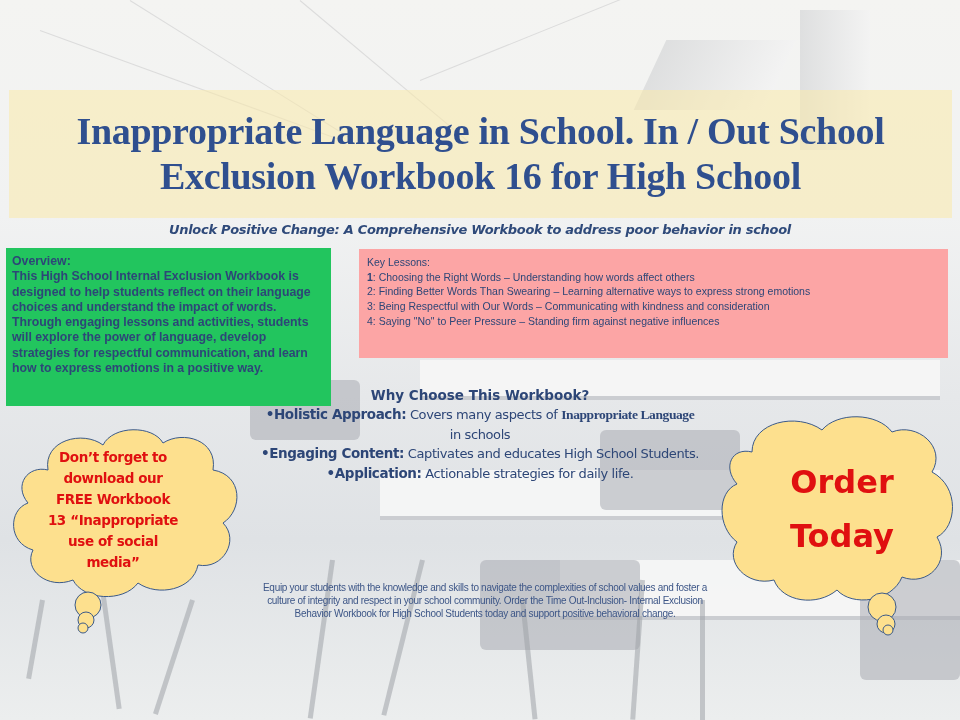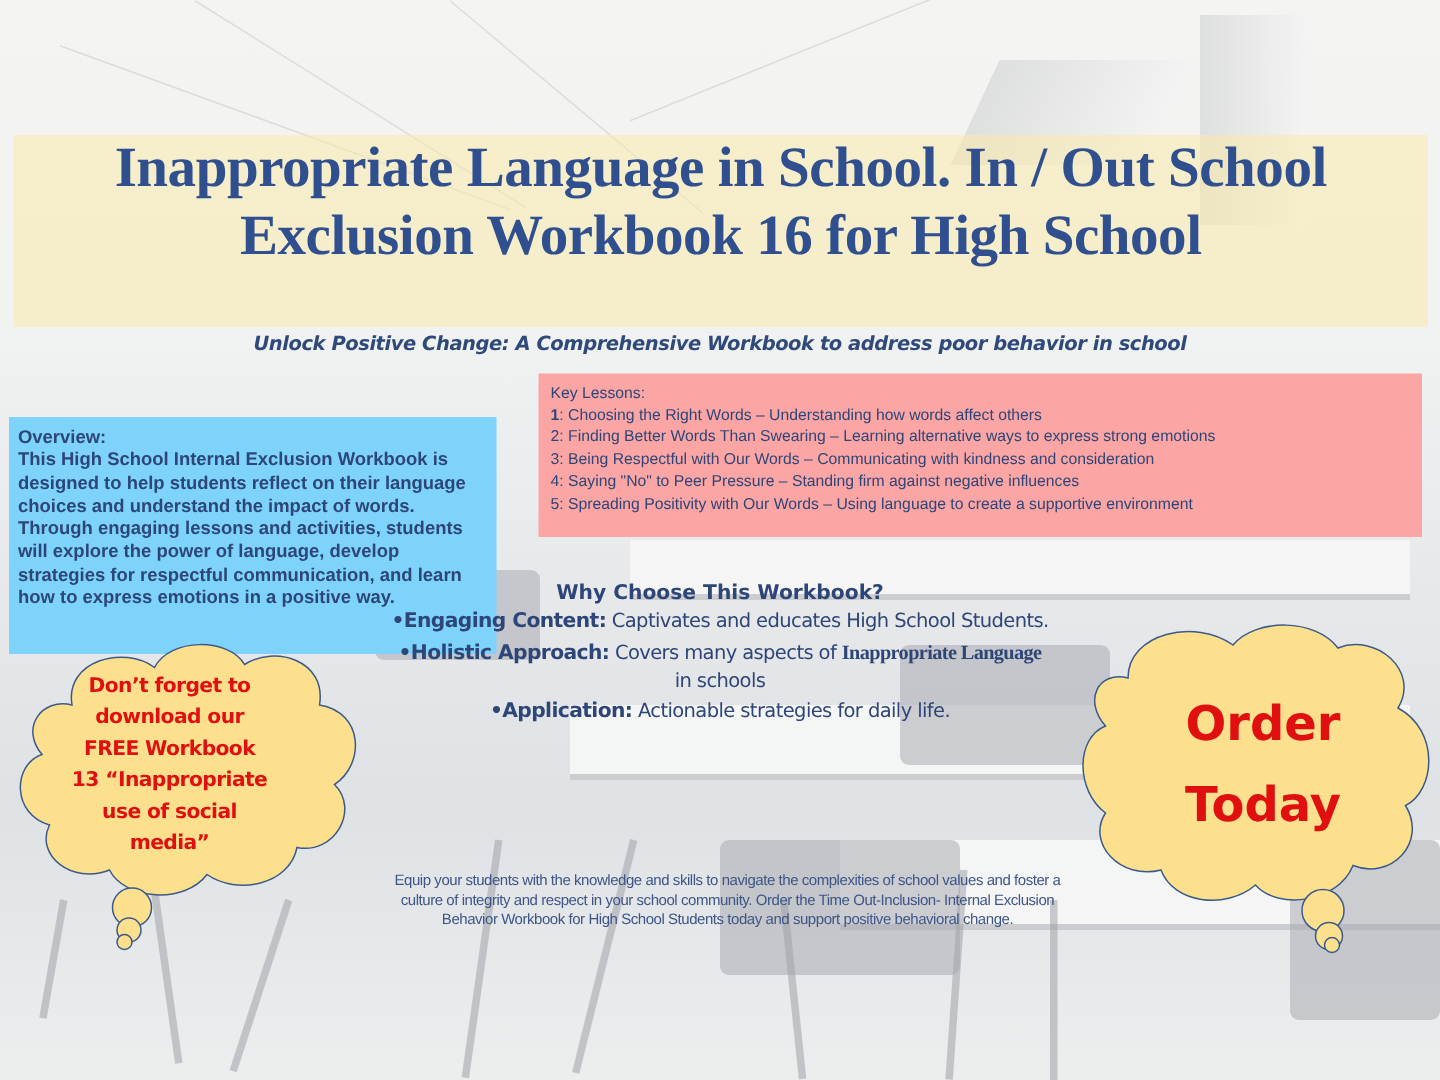--- a/index.html
+++ b/index.html
@@ -16,39 +16,38 @@
     }
     .bg .ceil-line { position: absolute; height: 1px; background: #dcdcdc; transform-origin: left center; }
     .bg .light { position: absolute; background: linear-gradient(90deg,#d9dadb,#f3f3f3); opacity: .8; }
     .bg .table { position: absolute; background: #f7f7f7; border-bottom: 4px solid #c9cbcf; opacity: .9; }
     .bg .chair { position: absolute; background: #a9acb2; opacity: .55; border-radius: 6px; }
     .bg .leg { position: absolute; width: 5px; background: #9ea2a8; opacity: .55; transform-origin: top center; }
 
     .title-band {
       position: absolute; left: 9px; top: 90px; width: 943px; height: 128px;
       background: rgba(250, 234, 170, 0.55);
-      display: flex; flex-direction: column; align-items: center; 
+      display: flex; flex-direction: column; align-items: center; justify-content: center;
     }
     .title-band h1 {
       font-family: "Liberation Serif", serif; font-weight: bold;
       color: #2f4f8f; font-size: 38px; line-height: 45px; text-align: center;
       letter-spacing: -0.3px;
     }
     .subtitle {
       position: absolute; left: 0; width: 960px; top: 222px; text-align: center;
       color: #2f4a7a; font-weight: bold; font-size: 13px; font-family: "DejaVu Sans", sans-serif;
       letter-spacing: -0.3px;
       font-style: italic;
     }
     .overview {
       position: absolute; left: 6px; top: 248px; width: 325px; height: 158px;
-      background: #7dd3fc; padding: 6px 4px 16px 6px;
+      background: #22c55e; padding: 6px 4px 16px 6px;
       color: #2d4677; font-weight: bold; font-size: 12.3px; line-height: 15.3px;
       font-family: "Liberation Sans", sans-serif;
-      margin-top: 30px;
     }
     .lessons {
       position: absolute; left: 359px; top: 249px; width: 589px; height: 109px;
       background: #fca5a5; padding: 6px 8px;
       color: #2d4677; font-size: 10.5px; line-height: 14.7px;
       font-family: "Liberation Sans", sans-serif;
     }
     .lessons .num { font-weight: bold; }
     .why {
       position: absolute; left: 200px; top: 385px; width: 560px; text-align: center;
@@ -112,31 +111,30 @@
   <div>Overview:</div>
   <div>This High School Internal Exclusion Workbook is designed to help students reflect on their language choices and understand the impact of words. Through engaging lessons and activities, students will explore the power of language, develop strategies for respectful communication, and learn how to express emotions in a positive way.</div>
 </div>
 
 <div class="lessons">
   <div>Key Lessons:</div>
   <div><span class="num">1</span><span>: Choosing  the Right Words – Understanding  how words affect others</span></div>
   <div><span>2</span><span>: Finding  Better Words Than  Swearing – Learning alternative ways to express strong emotions</span></div>
   <div><span>3</span><span>: Being Respectful with Our Words – Communicating  with kindness and consideration</span></div>
   <div><span>4</span><span>:  Saying  "No" to Peer Pressure –  Standing  firm against negative influences</span></div>
-  <div><span>5</span><span>:  Spreading Positivity  with Our Words – Using  language to create a supportive  environment</span></div>
 </div>
 
 <div class="why">
   <div class="head">Why Choose This Workbook?</div>
   <div class="row">
-    <b>•Engaging Content:</b><span> Captivates and educates High School Students.</span>
+    <b>•Holistic Approach:</b><span> Covers many aspects of </span><span class="serif-b">Inappropriate Language</span><br>
+    <span>in schools</span>
   </div>
   <div class="row">
-    <b>•Holistic Approach:</b><span> Covers many aspects of </span><span class="serif-b">Inappropriate Language</span><br>
-    <span>in schools</span>
+    <b>•Engaging Content:</b><span> Captivates and educates High School Students.</span>
   </div>
   <div class="row">
     <b>•Application:</b><span> Actionable strategies for daily life.</span>
   </div>
 </div>
 
 <div class="cta-text">Equip your students with the knowledge and skills to navigate the complexities of school values and foster a culture of integrity and respect in your school community. Order the Time Out-Inclusion- Internal Exclusion Behavior Workbook for High School Students today and support positive behavioral change.</div>
 
 <div class="cloud cloud-left">
   <svg width="240" height="210" viewBox="0 0 240 210">

